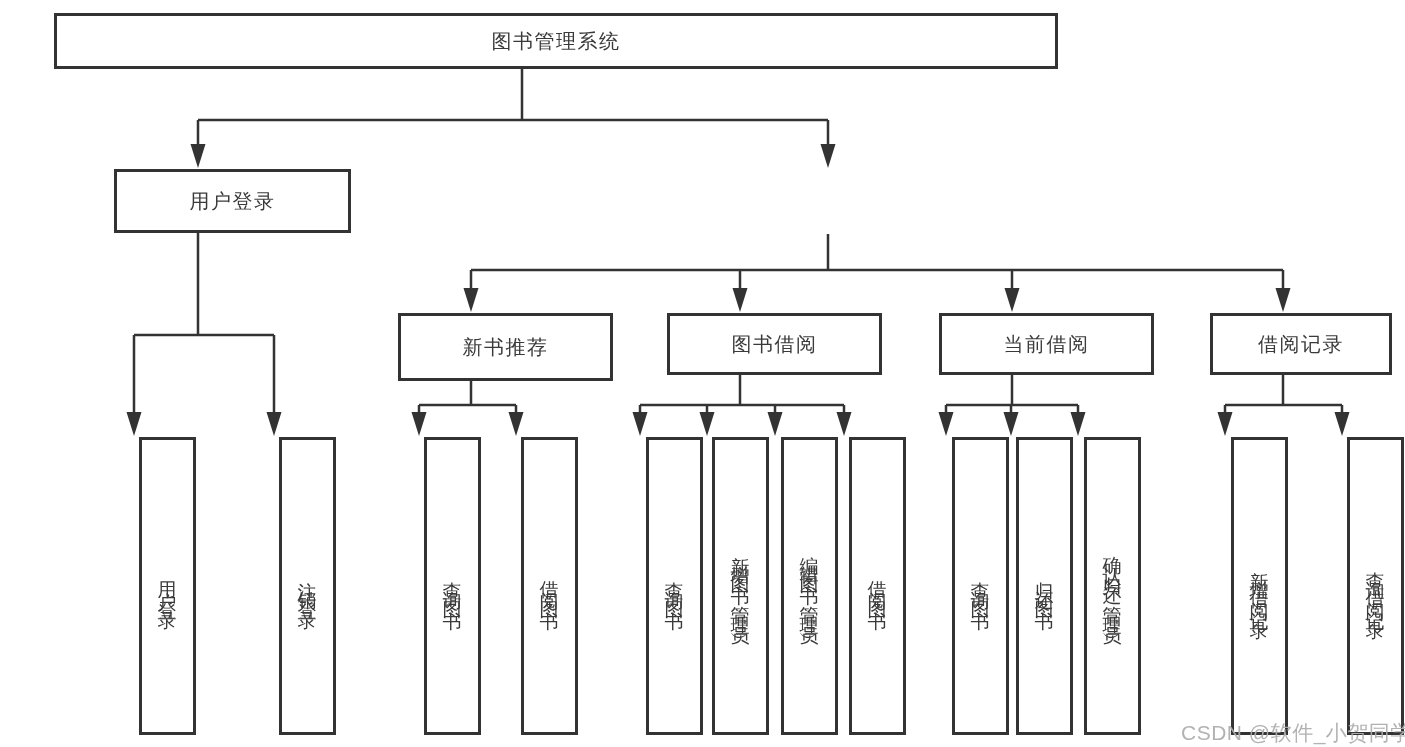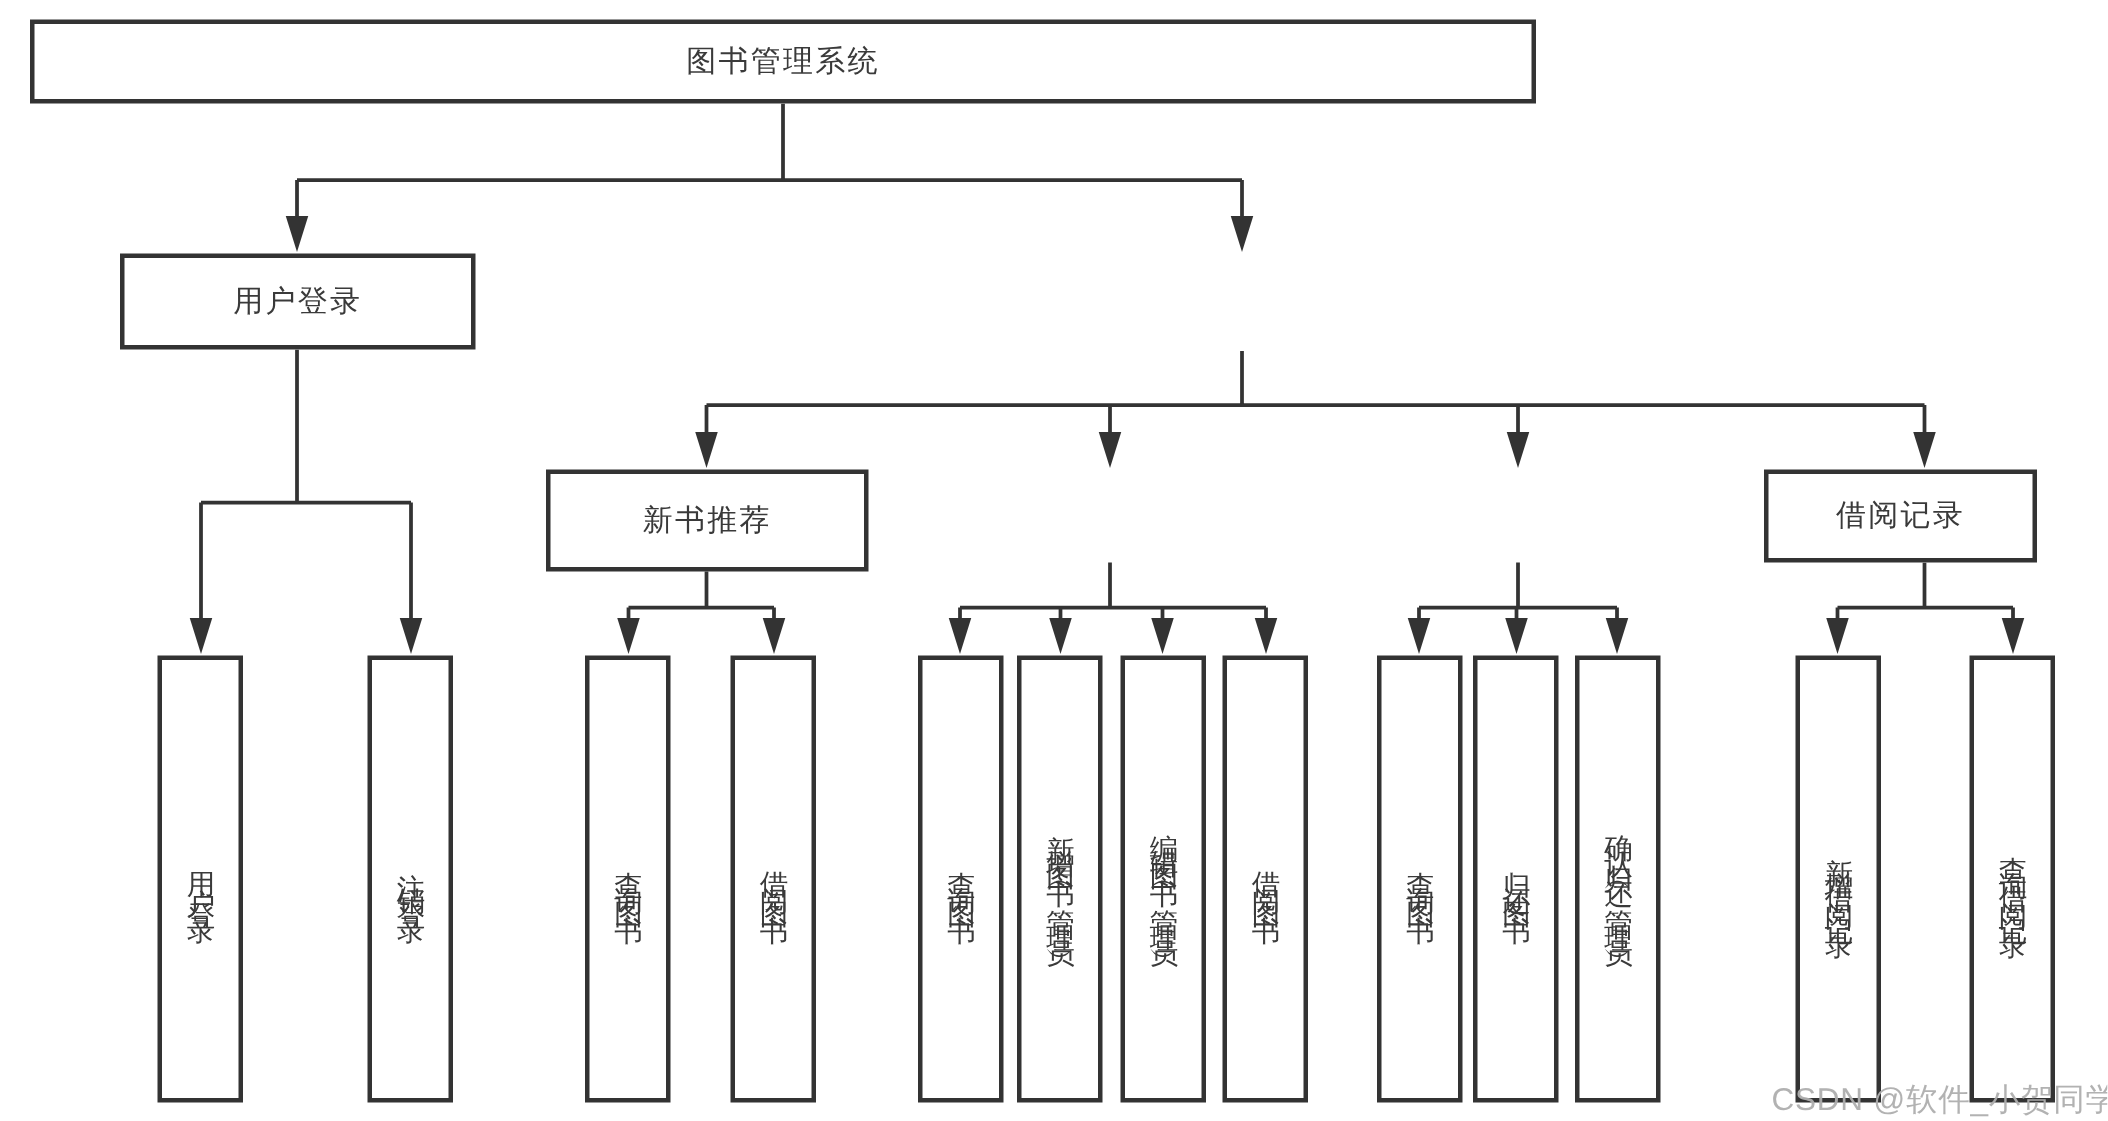--- a/index.html
+++ b/index.html
@@ -13,20 +13,21 @@
   .box{
     position:absolute;
     box-sizing:border-box;
     border:3px solid #333333;
     background:#ffffff;
     display:flex;
     align-items:center;
     justify-content:center;
     color:#3a3a3a;
     z-index:2;
+    margin-left:34px;
   }
   .box.h span{
     font-size:20px;
     letter-spacing:1.5px;
     line-height:1;
     white-space:nowrap;
   }
   .box.v span{
     writing-mode:vertical-rl;
     line-height:1;
@@ -102,20 +103,26 @@
     <span>图书管理系统</span>
   </div>
 
   <div class="box h" style="left:80px;top:169px;width:237px;height:64px">
     <span>用户登录</span>
   </div>
 
   <div class="box h" style="left:364px;top:313px;width:215px;height:68px">
     <span>新书推荐</span>
   </div>
+  <div class="box h" style="left:633px;top:313px;width:215px;height:62px">
+    <span>图书借阅</span>
+  </div>
+  <div class="box h" style="left:905px;top:313px;width:215px;height:62px">
+    <span>当前借阅</span>
+  </div>
   <div class="box h" style="left:1176px;top:313px;width:182px;height:62px">
     <span>借阅记录</span>
   </div>
 
   <div class="box v" style="left:105px;top:437px;width:57px;height:298px">
     <span>用户登录</span>
   </div>
   <div class="box v" style="left:245px;top:437px;width:57px;height:298px">
     <span>注销登录</span>
   </div>

